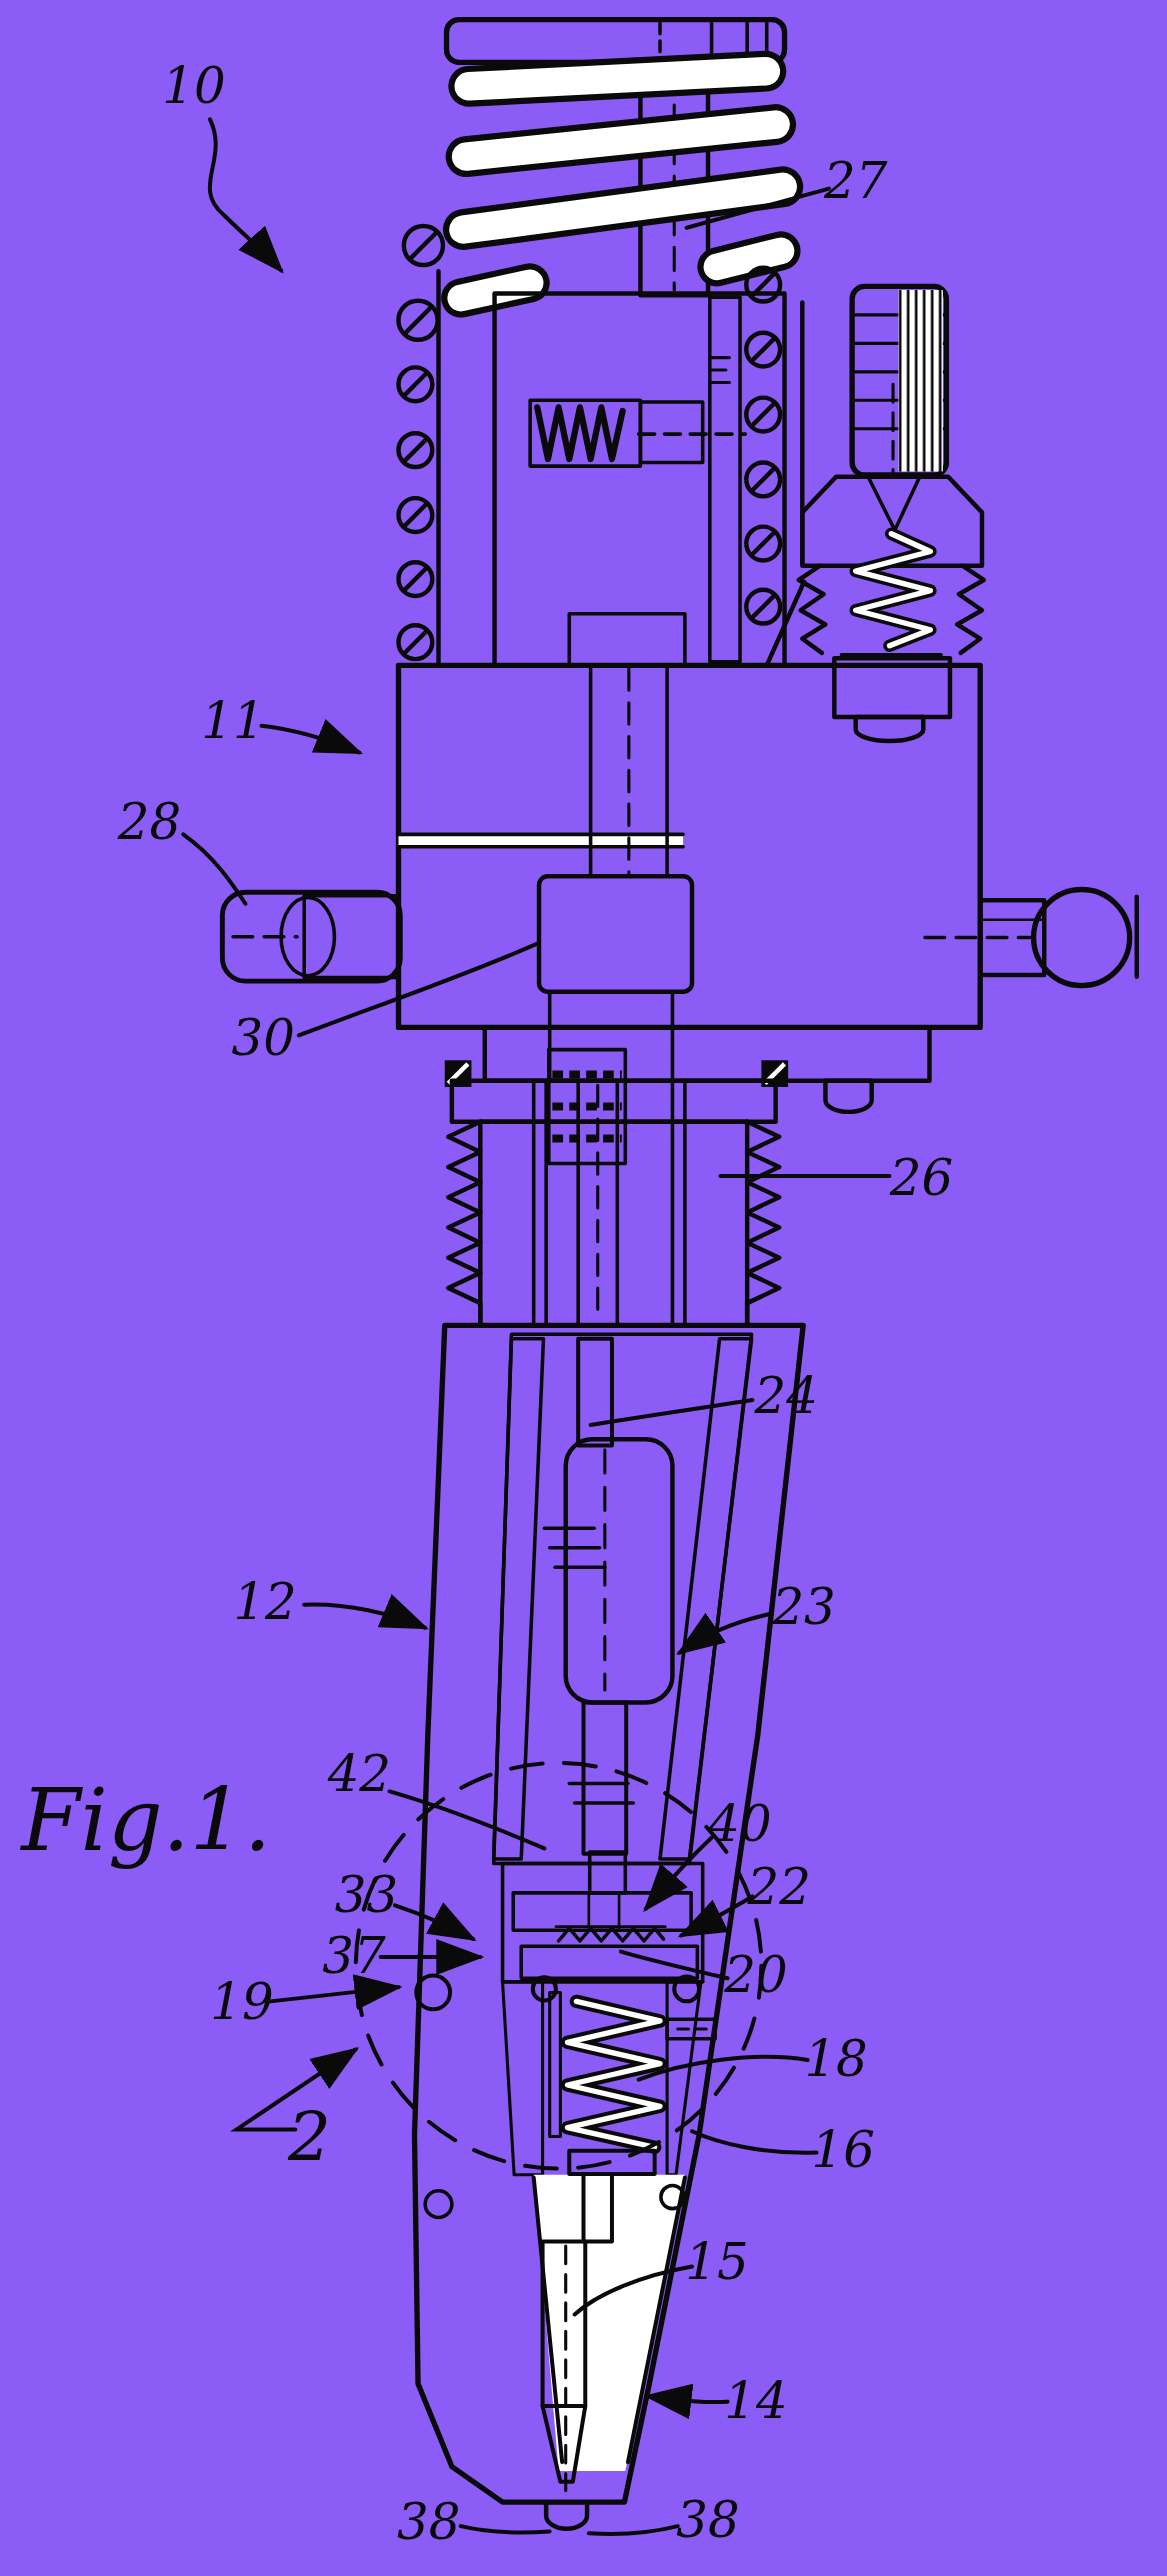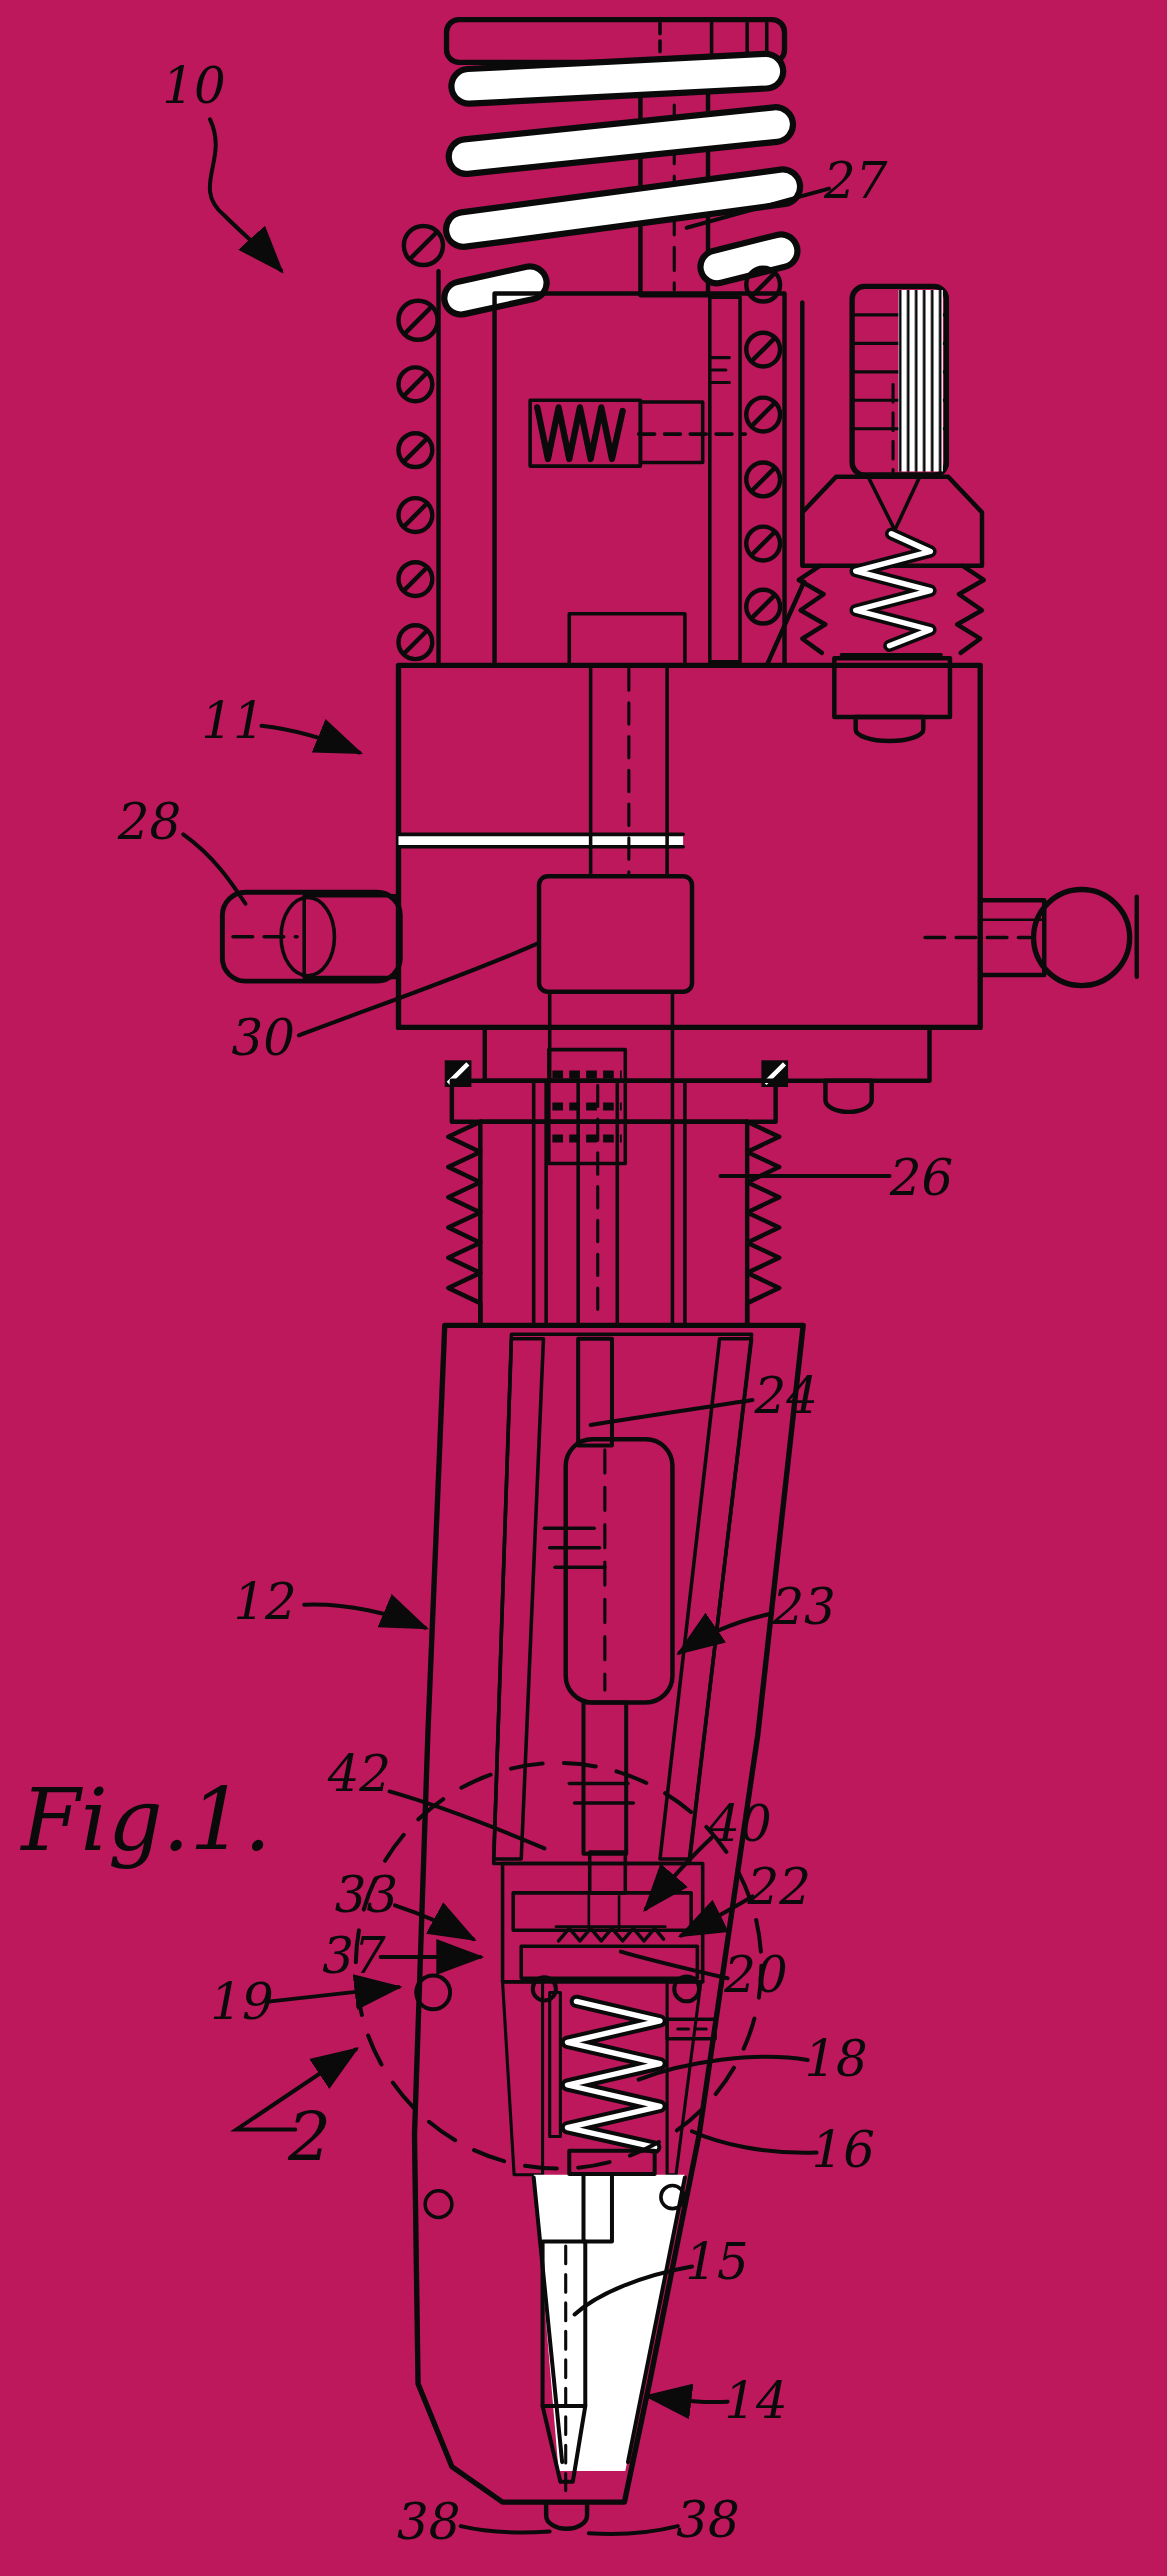--- a/index.html
+++ b/index.html
@@ -1,16 +1,16 @@
 <!DOCTYPE html>
 <html style="font-size:14.2px"><head>
 <meta charset="utf-8">
 <style>
   html,body{margin:0;padding:0;background:#ffffff;}
-  .page{width:1167px;height:2576px;position:relative;background:#be185d;overflow:hidden;}
+  .page{width:1167px;height:2576px;position:relative;background:#8b5cf6;overflow:hidden;}
   svg{display:block;}
   .ink{stroke:#0a0a0a;fill:none;stroke-linecap:round;stroke-linejoin:round;}
   .ref{font-family:"DejaVu Serif",serif;font-style:italic;font-size:56px;fill:#0a0a0a;text-anchor:middle;}
   .ref-big{font-size:76px;}
   .caption{font-family:"DejaVu Serif",serif;font-style:italic;font-size:96px;fill:#0a0a0a;text-anchor:start;}
   .leader{stroke:#0a0a0a;stroke-width:4.5;fill:none;stroke-linecap:round;}
 </style>
 </head>
 <body>
 

